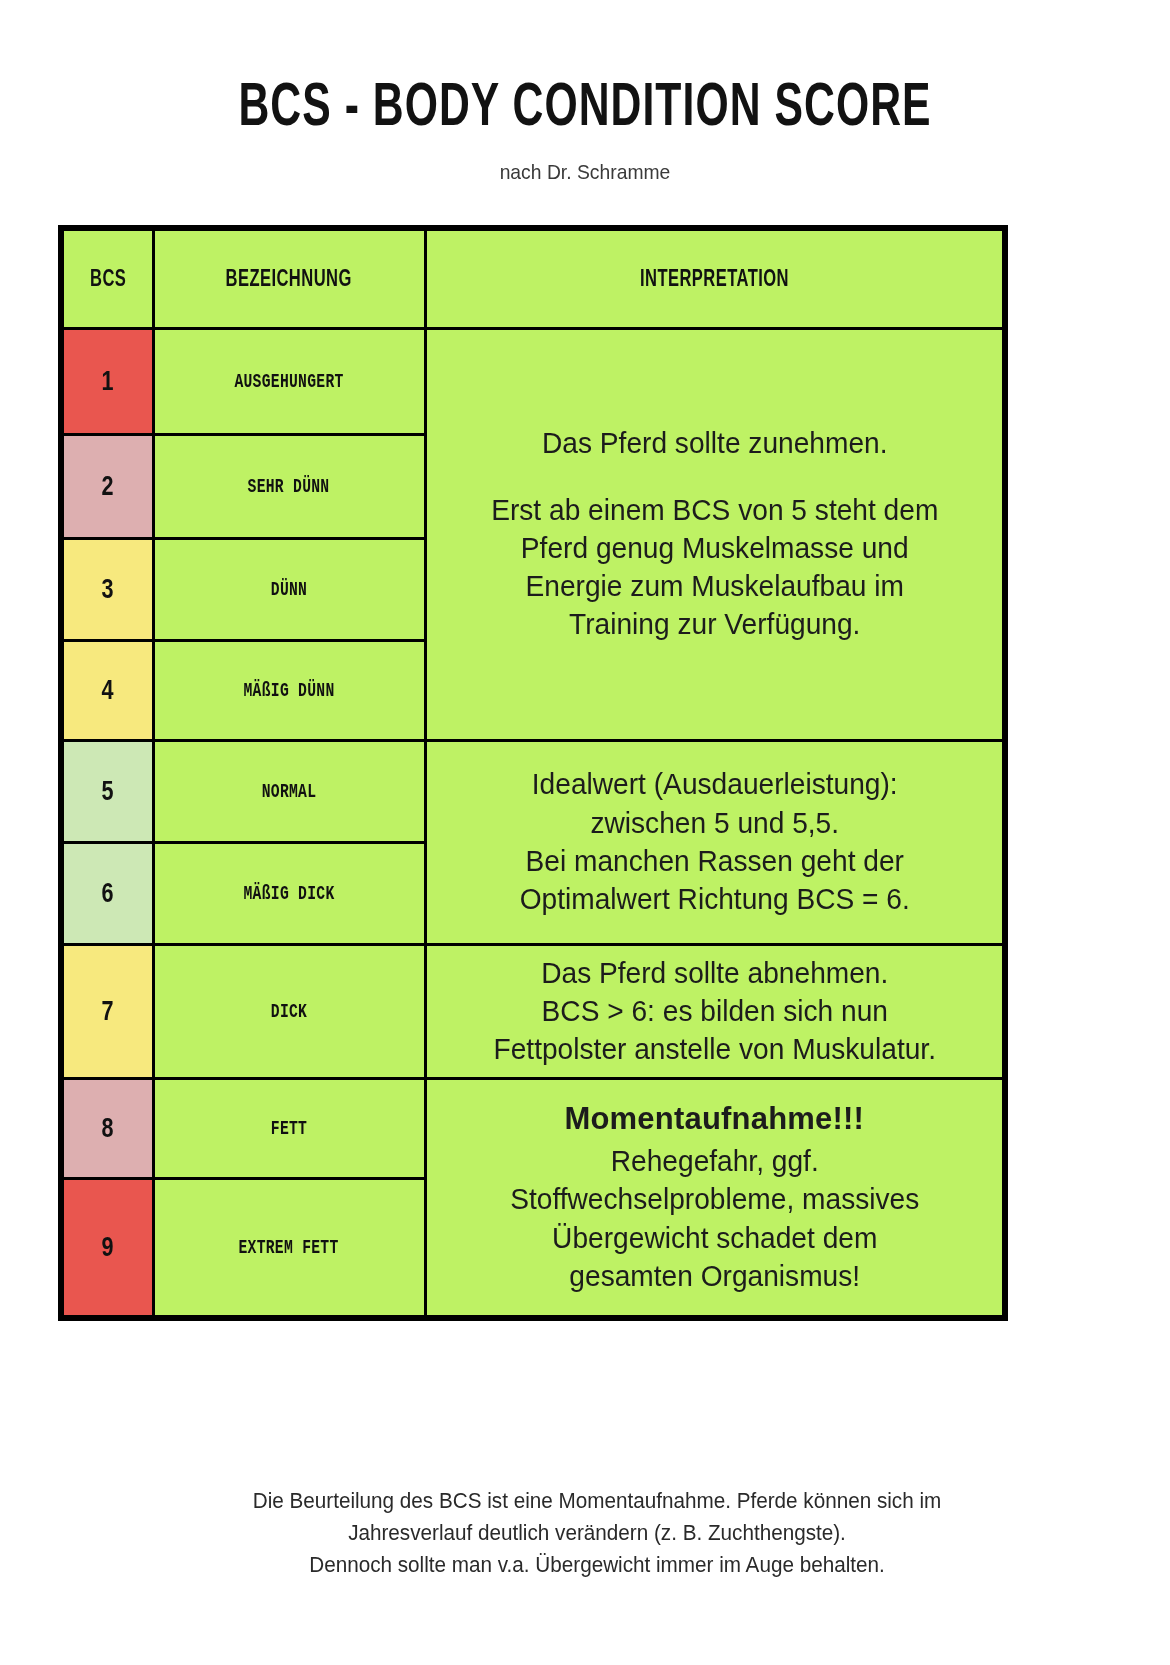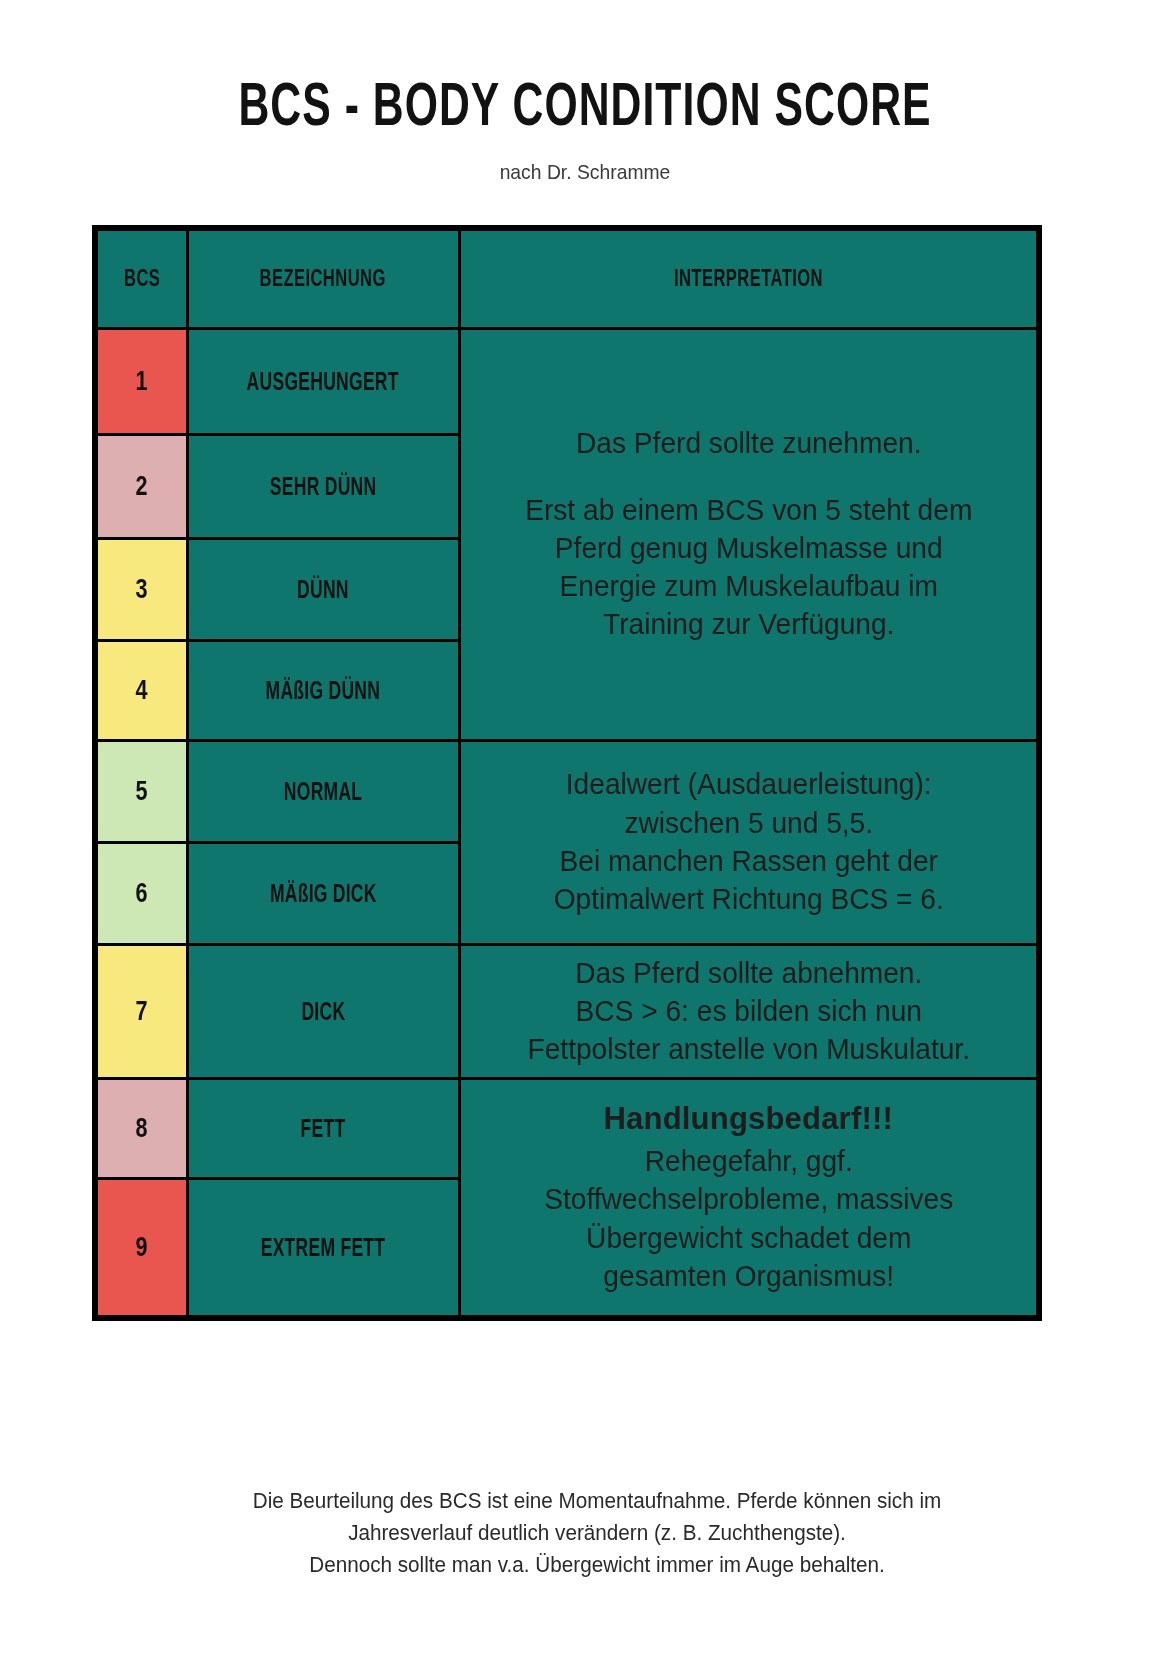--- a/index.html
+++ b/index.html
@@ -67,22 +67,21 @@
     position: absolute;
     left: 58px;
     top: 225px;
     width: 944px;
   }
 
   table.bcs {
     width: 944px;
     border-collapse: collapse;
     table-layout: fixed;
-    background: #0f766e;
-    margin-left: 34px;
+    background: #bef264;
   }
 
   table.bcs td, table.bcs th {
     border: 3px solid #000000;
     padding: 0;
     vertical-align: middle;
     text-align: center;
   }
 
   
@@ -109,23 +108,24 @@
   td.score {
     font-weight: 700;
     font-size: 27px;
     color: #111;
   }
   td.score .num { display: inline-block; transform: scaleX(0.80); }
 
   
   td.name {
     font-weight: 700;
-    font-size: 25px;
+    font-size: 21px;
     letter-spacing: 0.4px;
     color: #111;
+    font-family: Liberation Mono, monospace;
   }
   td.name .cap { display: inline-block; transform: scaleX(0.70); white-space: nowrap; }
 
   
   td.interp {
     font-weight: 300;
     font-size: 29px;
     line-height: 1.32;
     color: #1c1c1c;
     padding: 8px 12px;
@@ -280,21 +280,21 @@
       </tr>
 
       <tr class="r8">
         <td class="score" style="background:#ddafb0">
           <span class="num">8</span>
         </td>
         <td class="name">
           <span class="cap">FETT</span>
         </td>
         <td class="interp" rowspan="2">
-          <span class="strong">Handlungsbedarf!!!</span>
+          <span class="strong">Momentaufnahme!!!</span>
           <span class="line">Rehegefahr, ggf.</span>
           <span class="line">Stoffwechselprobleme, massives</span>
           <span class="line">Übergewicht schadet dem</span>
           <span class="line">gesamten Organismus!</span>
         </td>
       </tr>
 
       <tr class="r9">
         <td class="score" style="background:#e9564f">
           <span class="num">9</span>

